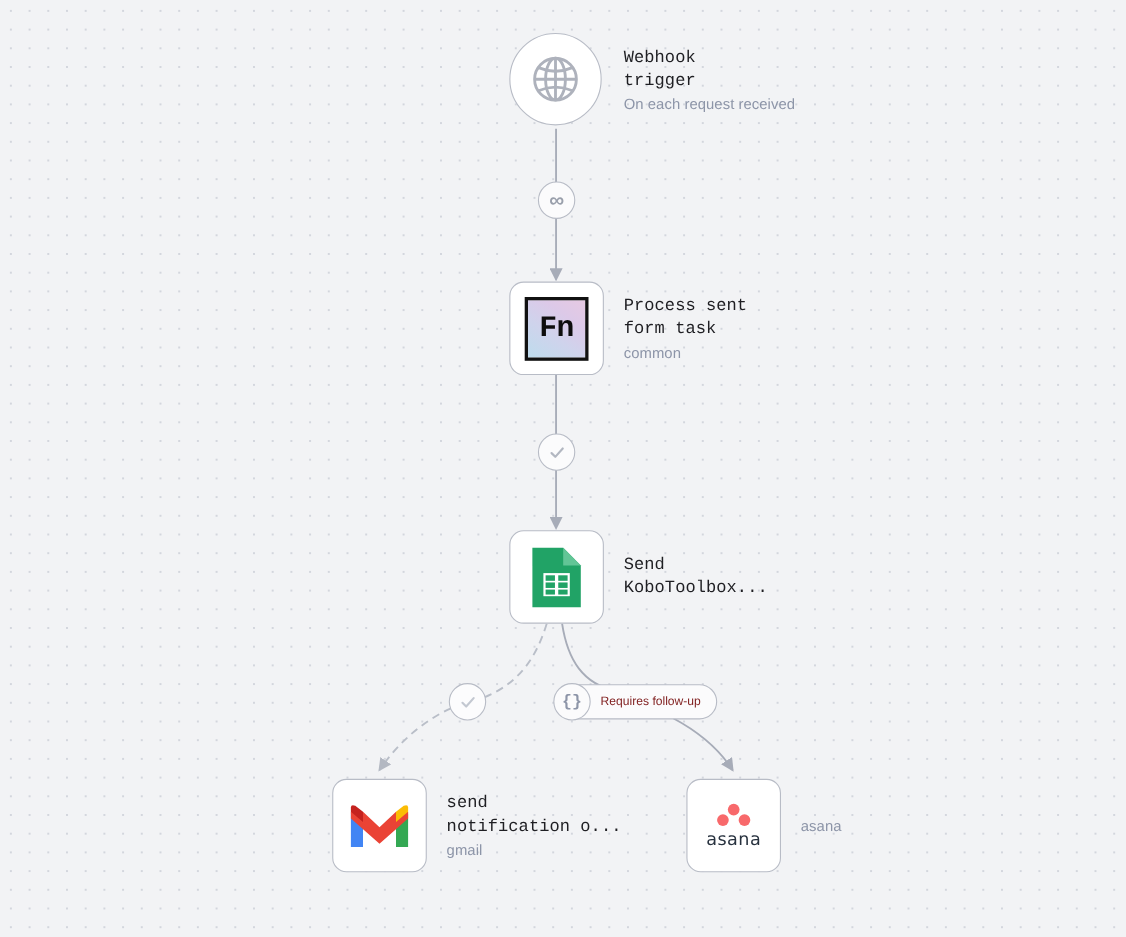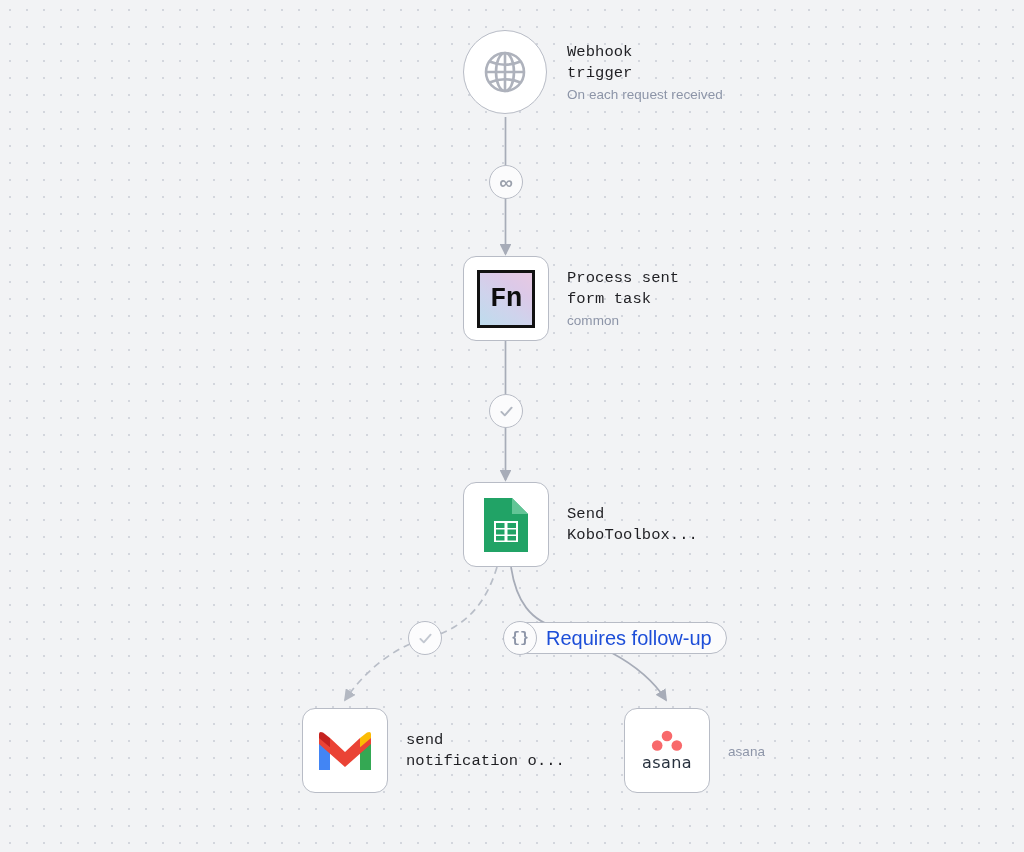--- a/index.html
+++ b/index.html
@@ -118,22 +118,22 @@
     justify-content: center;
     box-sizing: border-box;
     flex: 0 0 auto;
     font-size: 15px;
     font-weight: bold;
     color: #8d95a8;
     font-family: "Liberation Mono", monospace;
   }
   .cond-pill-text {
     margin-left: 9px;
-    font-size: 20px;
-    color: #1d4ed8;
+    font-size: 11px;
+    color: #7f1d1d;
     white-space: nowrap;
   }
 
   
   .fn-icon {
     width: 58px;
     height: 58px;
     border: 3.5px solid #111111;
     box-sizing: border-box;
     background: linear-gradient(215deg, #e7c9e2 0%, #dcc9e8 30%, #cfd3ec 60%, #bedced 100%);
@@ -266,20 +266,21 @@
         <path d="M 54 10 L 54 40 L 43 40 L 43 18 Z" fill="#34a853"></path>
         <path d="M 2 10 L 2 4 Q 2 1 6 2.5 L 13 8 L 13 18 Z" fill="#c5221f"></path>
         <path d="M 54 10 L 54 4 Q 54 1 50 2.5 L 43 8 L 43 18 Z" fill="#fbbc04"></path>
         <path d="M 2 8 L 28 30 L 54 8 L 54 14 L 28 37 L 2 14 Z" fill="#ea4335"></path>
         <path d="M 13 8 L 28 22 L 43 8 L 43 18 L 28 32 L 13 18 Z" fill="#ea4335"></path>
       </svg>
     </div>
     <div class="node-label">
       <div class="node-title">send
 notification o...</div>
+      <div class="node-sub">gmail</div>
     </div>
   </div>
 
   <div class="node" style="left:624px; top:708px; width:300px; height:85px;">
     <div class="node-icon-box">
       <div class="asana-wrap">
         <svg width="34" height="22" viewBox="0 0 34 22">
           <circle cx="17" cy="6" r="5.3" fill="#f8696b"></circle>
           <circle cx="7.2" cy="15.5" r="5.3" fill="#f8696b"></circle>
           <circle cx="26.8" cy="15.5" r="5.3" fill="#f8696b"></circle>

